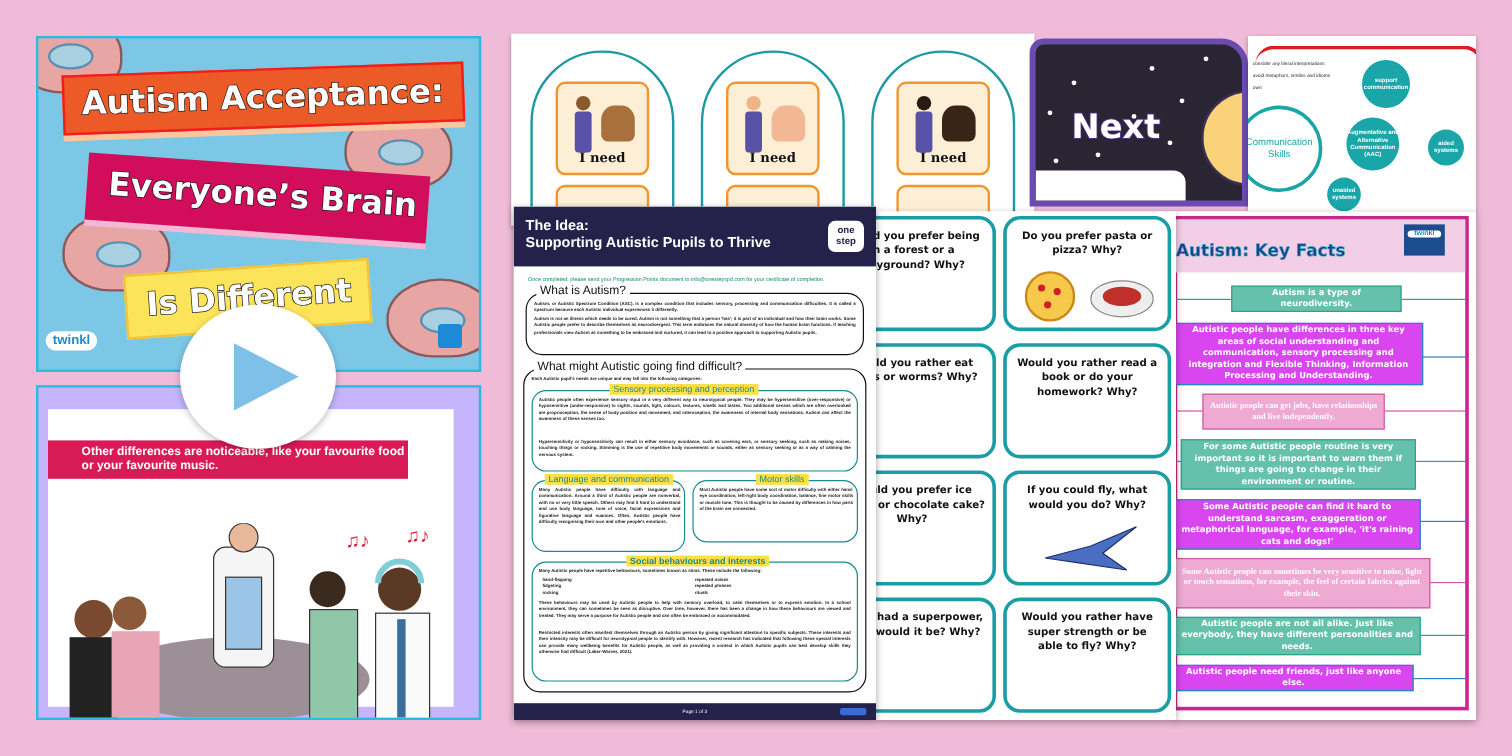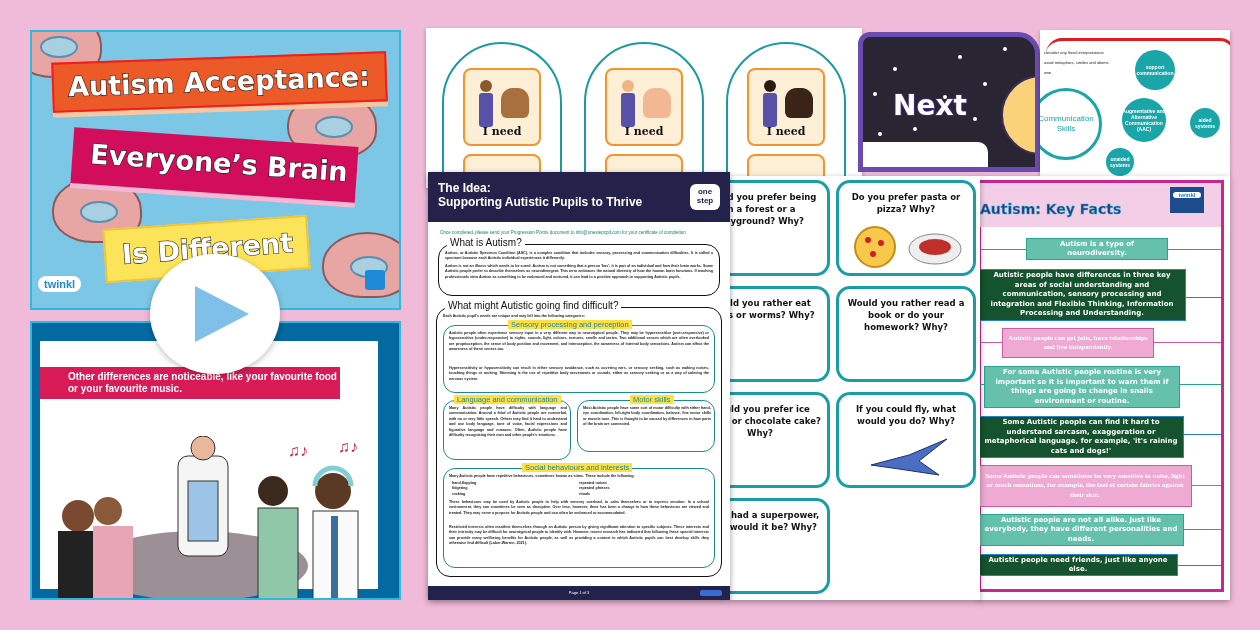--- a/index.html
+++ b/index.html
@@ -11,21 +11,21 @@
   .brain { position: absolute; width: 90px; height: 66px; border-radius: 50% 50% 40% 45%; background: #e7a5a4; border: 2px solid #8a5a5a; }
   .brain::after { content: ""; position: absolute; left: 30%; top: 35%; width: 40%; height: 30%; border-radius: 50%; background: #a8d0e0; border: 2px solid #5b8fb0; }
   .banner { position: absolute; font-family: "DejaVu Sans", sans-serif; font-weight: bold; color: #fff; -webkit-text-stroke: 1.2px #1b1b1b; paint-order: stroke fill; white-space: nowrap; }
   .b1 { left: 20px; top: 25px; width: 335px; height: 50px; background: #ec5a27; border: 2px solid #f21e1e; box-shadow: 0 5px 0 #f6c7a0; font-size: 27px; line-height: 46px; padding-left: 14px; transform: rotate(-2deg); }
   .b2 { left: 40px; top: 105px; width: 285px; height: 56px; background: #d20d5b; box-shadow: 0 5px 0 #f4b7d4; font-size: 27px; line-height: 52px; padding-left: 18px; transform: rotate(4deg); }
   .b3 { left: 72px; top: 190px; width: 205px; height: 54px; background: #fce45a; border: 2px solid #f0c43a; font-size: 27px; line-height: 50px; padding-left: 16px; transform: rotate(-4deg); }
   .twinkl-logo { position: absolute; left: 6px; bottom: 16px; background: #fff; border-radius: 12px; color: #1e8ad0; font-weight: bold; font-size: 11px; padding: 2px 6px; }
   .badge-sm { position: absolute; right: 14px; bottom: 18px; width: 20px; height: 20px; background: #1c8ad6; border-radius: 3px; }
 
   
-  .slide2 { left: 30px; top: 321px; width: 371px; height: 279px; background: #0369a1; border: 2px solid #2bbbe0; overflow: hidden; }
+  .slide2 { left: 30px; top: 321px; width: 371px; height: 279px; background: #c4b5fd; border: 2px solid #2bbbe0; overflow: hidden; }
   .slide2 .inner { position: absolute; left: 8px; top: 18px; width: 338px; height: 248px; background: #fff; }
   .slide2 .caption { position: absolute; left: 0; top: 26px; width: 300px; height: 32px; background: #d81b57; color: #fff; font-size: 10px; font-weight: bold; padding: 4px 0 0 28px; line-height: 12px; }
   .scene { position: absolute; left: 8px; top: 95px; width: 340px; height: 170px; }
 
   
   .play { left: 150px; top: 254px; width: 130px; height: 120px; border-radius: 50%; background: #fff; box-shadow: 0 2px 6px rgba(0,0,0,0.25); }
   .play-tri { position: absolute; left: 45px; top: 32px; width: 0; height: 0; border-top: 28px solid transparent; border-bottom: 28px solid transparent; border-left: 54px solid #7ec0e8; }
 
   
   .aac { left: 426px; top: 28px; width: 436px; height: 160px; background: #fff; box-shadow: 0 2px 4px rgba(0,0,0,0.3); overflow: hidden; }
@@ -73,21 +73,21 @@
   
   .facts { left: 978px; top: 176px; width: 252px; height: 424px; background: #fff; box-shadow: 0 2px 6px rgba(0,0,0,0.35); overflow: hidden; z-index: 3; }
   .facts-frame { position: absolute; left: 0; top: 4px; width: 246px; height: 412px; border: 3px solid #c8288e; }
   .facts-head { position: absolute; left: 0; top: 7px; width: 243px; height: 44px; background: #f2cfe6; }
   .facts-title { position: absolute; left: 2px; top: 18px; font-family: "DejaVu Sans", sans-serif; font-weight: bold; font-size: 14px; color: #1e3f8e; -webkit-text-stroke: 0.5px #3bb6c4; }
   .facts-logo { position: absolute; left: 192px; top: 4px; width: 34px; height: 26px; background: #1c4c8e; }
   .facts-logo span { display: block; margin: 5px 3px; background: #fff; border-radius: 8px; font-size: 6px; color: #1c8ad6; font-weight: bold; text-align: center; }
   .fact { position: absolute; color: #fff; font-family: "DejaVu Sans", sans-serif; font-weight: bold; font-size: 7px; line-height: 9.5px; text-align: center; display: flex; align-items: center; justify-content: center; padding: 2px 4px; }
   .fact-line { position: absolute; height: 1px; }
   .teal { background: #65c1ab; border: 1.5px solid #2ba48f; }
-  .blue { background: #14532d; border: 1.5px solid #2782c7; }
+  .blue { background: #d946ef; border: 1.5px solid #2782c7; }
   .pink { background: #eeaad3; border: 1.5px solid #d059a5; font-family: Liberation Serif, serif; }
 </style>
 </head>
 <body>
 
 <div class="abs slide1">
   <div class="brain" style="left:-20px;top:-20px;"></div>
   <div class="brain" style="left:255px;top:60px;"></div>
   <div class="brain" style="left:20px;top:145px;"></div>
   <div class="brain" style="left:290px;top:200px;"></div>
@@ -213,21 +213,21 @@
       <div class="sub-title" style="left:10px;top:-6px;text-align:center;">Language and communication</div>
       <div class="para" style="left:5px;top:5px;width:118px;">Many Autistic people have difficulty with language and communication. Around a third of Autistic people are nonverbal, with no or very little speech. Others may find it hard to understand and use body language, tone of voice, facial expressions and figurative language and nuances. Often, Autistic people have difficulty recognising their own and other people's emotions.</div>
     </div>
 
     <div class="sub" style="left:140px;top:92px;width:138px;height:52px;">
       <div class="sub-title" style="left:52px;top:-6px;">Motor skills</div>
       <div class="para" style="left:5px;top:5px;width:128px;">Most Autistic people have some sort of motor difficulty with either hand-eye coordination, left-right body coordination, balance, fine motor skills or muscle tone. This is thought to be caused by differences in how parts of the brain are connected.</div>
     </div>
 
     <div class="sub" style="left:6px;top:160px;width:272px;height:100px;">
-      <div class="sub-title" style="left:78px;top:-6px;">Social behaviours and interests</div>
+      <div class="sub-title" style="left:78px;top:-6px;font-weight:bold;">Social behaviours and interests</div>
       <div class="para" style="left:5px;top:5px;width:260px;">Many Autistic people have repetitive behaviours, sometimes known as stims. These include the following:</div>
       <div class="para" style="left:8px;top:12px;width:100px;">
         <div>hand-flapping</div>
         <div>fidgeting</div>
         <div>rocking</div>
       </div>
       <div class="para" style="left:135px;top:12px;width:100px;">
         <div>repeated noises</div>
         <div>repeated phrases</div>
         <div>rituals</div>
@@ -269,38 +269,41 @@
   </div>
   <div class="qcard" style="left:106px;top:216px;">
     <div class="qtext">If you could fly, what would you do? Why?</div>
     <svg class="abs" style="left:30px;top:40px;" width="80" height="44">
       <path d="M2 30 L40 20 L78 4 L50 26 L70 40 L30 34 Z" fill="#4a6fc2" stroke="#1d2f6b"></path>
     </svg>
   </div>
   <div class="qcard" style="left:-40px;top:322px;">
     <div class="qtext">If you had a superpower, what would it be? Why?</div>
   </div>
+  <div class="qcard" style="left:106px;top:322px;">
+    <div class="qtext">Would you rather have super strength or be able to fly? Why?</div>
+  </div>
 </div>
 
 <div class="abs facts">
   <div class="facts-frame"></div>
   <div class="facts-head">
     <div class="facts-title">Autism: Key Facts</div>
     <div class="facts-logo">
         <span>twinkl</span>
       </div>
   </div>
   <div class="fact-line" style="left:0;top:73px;width:243px;background:#2ba48f;"></div>
   <div class="fact teal" style="left:48px;top:62px;width:142px;height:22px;">Autism is a type of neurodiversity.</div>
   <div class="fact-line" style="left:0;top:121px;width:243px;background:#2782c7;"></div>
   <div class="fact blue" style="left:0;top:93px;width:208px;height:52px;">Autistic people have differences in three key areas of social understanding and communication, sensory processing and integration and Flexible Thinking, Information Processing and Understanding.</div>
   <div class="fact-line" style="left:0;top:166px;width:243px;background:#d059a5;"></div>
   <div class="fact pink" style="left:24px;top:152px;width:152px;height:30px;">Autistic people can get jobs, have relationships and live independently.</div>
   <div class="fact-line" style="left:0;top:208px;width:243px;background:#2ba48f;"></div>
-  <div class="fact teal" style="left:6px;top:190px;width:196px;height:42px;">For some Autistic people routine is very important so it is important to warn them if things are going to change in snails environment or routine.</div>
+  <div class="fact teal" style="left:6px;top:190px;width:196px;height:42px;">For some Autistic people routine is very important so it is important to warn them if things are going to change in their environment or routine.</div>
   <div class="fact-line" style="left:0;top:258px;width:243px;background:#2782c7;"></div>
   <div class="fact blue" style="left:0;top:240px;width:206px;height:42px;">Some Autistic people can find it hard to understand sarcasm, exaggeration or metaphorical language, for example, 'it's raining cats and dogs!'</div>
   <div class="fact-line" style="left:0;top:309px;width:243px;background:#d059a5;"></div>
   <div class="fact pink" style="left:0;top:289px;width:214px;height:42px;">Some Autistic people can sometimes be very sensitive to noise, light or touch sensations, for example, the feel of certain fabrics against their skin.</div>
   <div class="fact-line" style="left:0;top:353px;width:243px;background:#2ba48f;"></div>
   <div class="fact teal" style="left:0;top:338px;width:206px;height:32px;">Autistic people are not all alike. Just like everybody, they have different personalities and needs.</div>
   <div class="fact-line" style="left:0;top:389px;width:243px;background:#2782c7;"></div>
   <div class="fact blue" style="left:0;top:378px;width:200px;height:22px;">Autistic people need friends, just like anyone else.</div>
 </div>
 

